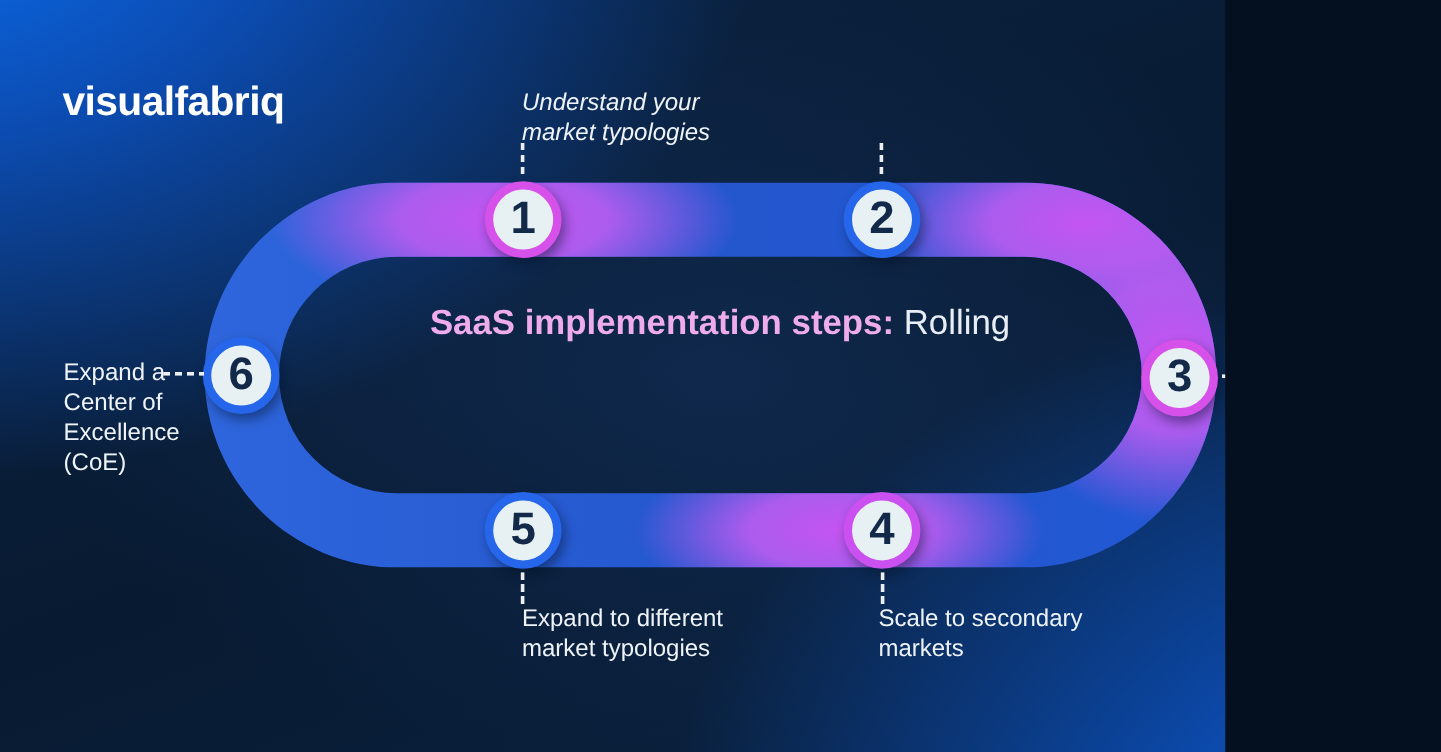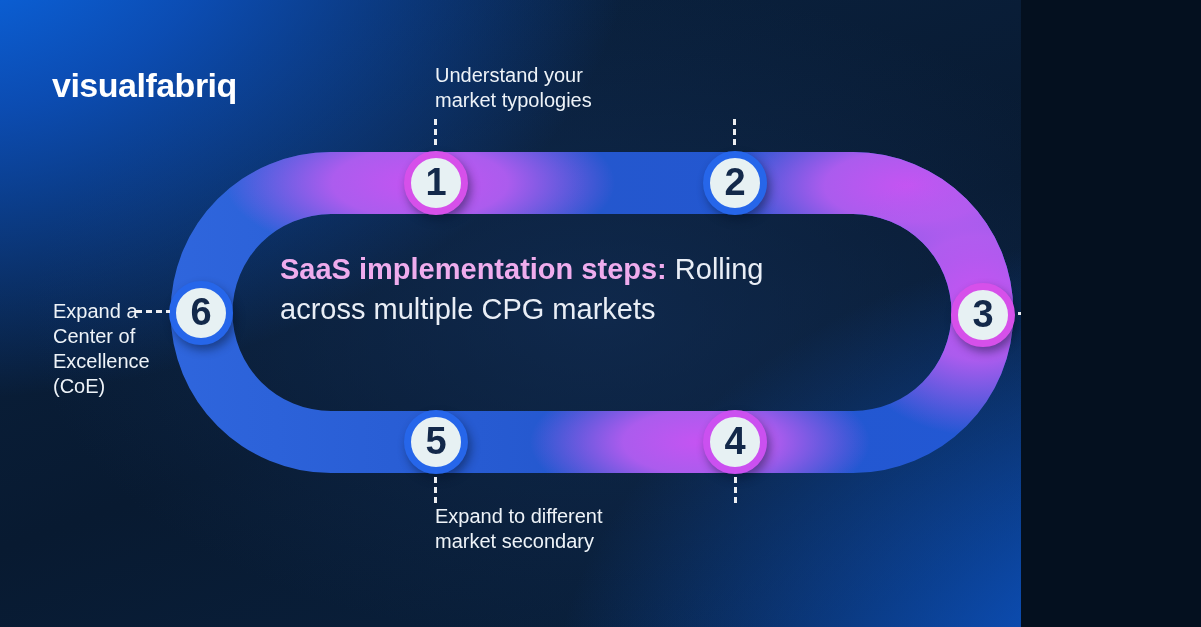--- a/index.html
+++ b/index.html
@@ -51,30 +51,30 @@
   .n2{left:733px;top:119px;height:29px;}
   .n3{left:1018px;top:312px;width:32px;}
   .n4{left:734px;top:477px;height:27px;}
   .n5{left:434px;top:477px;height:27px;}
   .n6{left:136px;top:310px;width:34px;}
   
   .lbl{
     position:absolute;color:#eef3f8;font-size:20px;line-height:25px;
     white-space:pre-line;
   }
-  .l1{left:435px;top:63px;}
+  .l1{left:435px;top:74px;font-style:italic;}
   .l2{left:732px;top:63px;}
   .l3{left:1012px;top:301px;width:135px;text-align:right;line-height:24px;}
   .l4{left:732px;top:504px;}
   .l5{left:435px;top:504px;}
   .l6{left:53px;top:299px;}
   
   .headline{
     position:absolute;left:280px;top:249px;width:640px;
-    text-align:left;color:#e9eef6;font-size:29px;line-height:40px;
+    text-align:center;color:#e9eef6;font-size:29px;line-height:40px;
   }
   .headline .hl{font-weight:bold;color:#efaced;}
 </style>
 </head>
 <body>
 
 <div class="stage">
 
   <div class="logo">visualfabriq</div>
 
@@ -126,25 +126,26 @@
 
   <div class="conn v n1"></div>
   <div class="conn v n2"></div>
   <div class="conn h n3"></div>
   <div class="conn v n4"></div>
   <div class="conn v n5"></div>
   <div class="conn h n6"></div>
 
   <div class="lbl l1">Understand your
 market typologies</div>
+  <div class="lbl l4">Scale to secondary
+markets</div>
   <div class="lbl l5">Expand to different
-market secondary</div>
+market typologies</div>
   <div class="lbl l6">Expand a
 Center of
 Excellence
 (CoE)</div>
 
   <div class="headline">
     <div><span class="hl" style="color: rgb(239, 172, 237);">SaaS implementation steps:</span><span> Rolling</span></div>
-    <div>across multiple CPG markets</div>
   </div>
 
 </div>
 
 </body></html>

